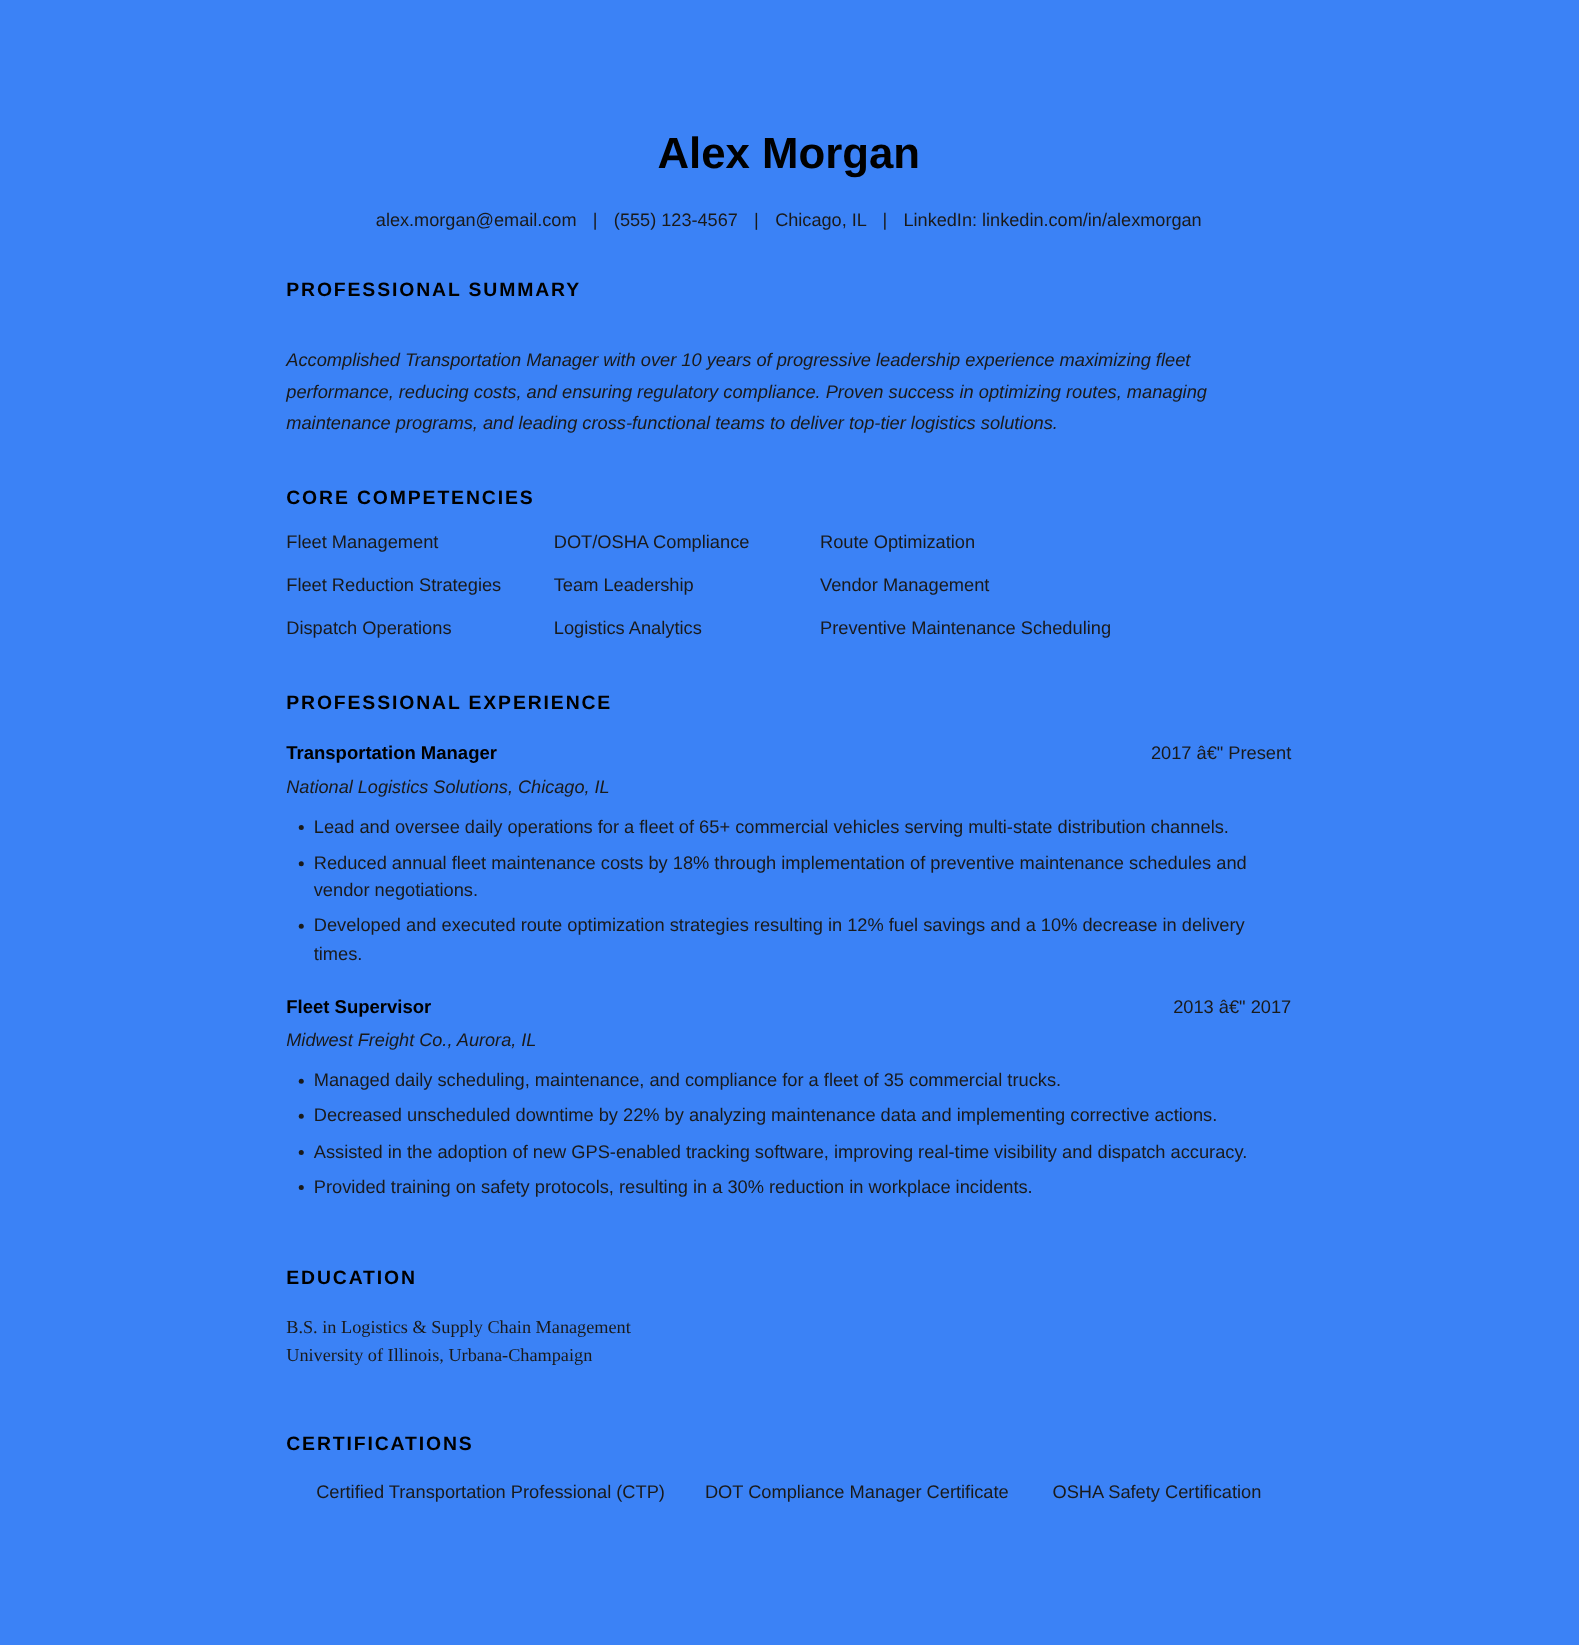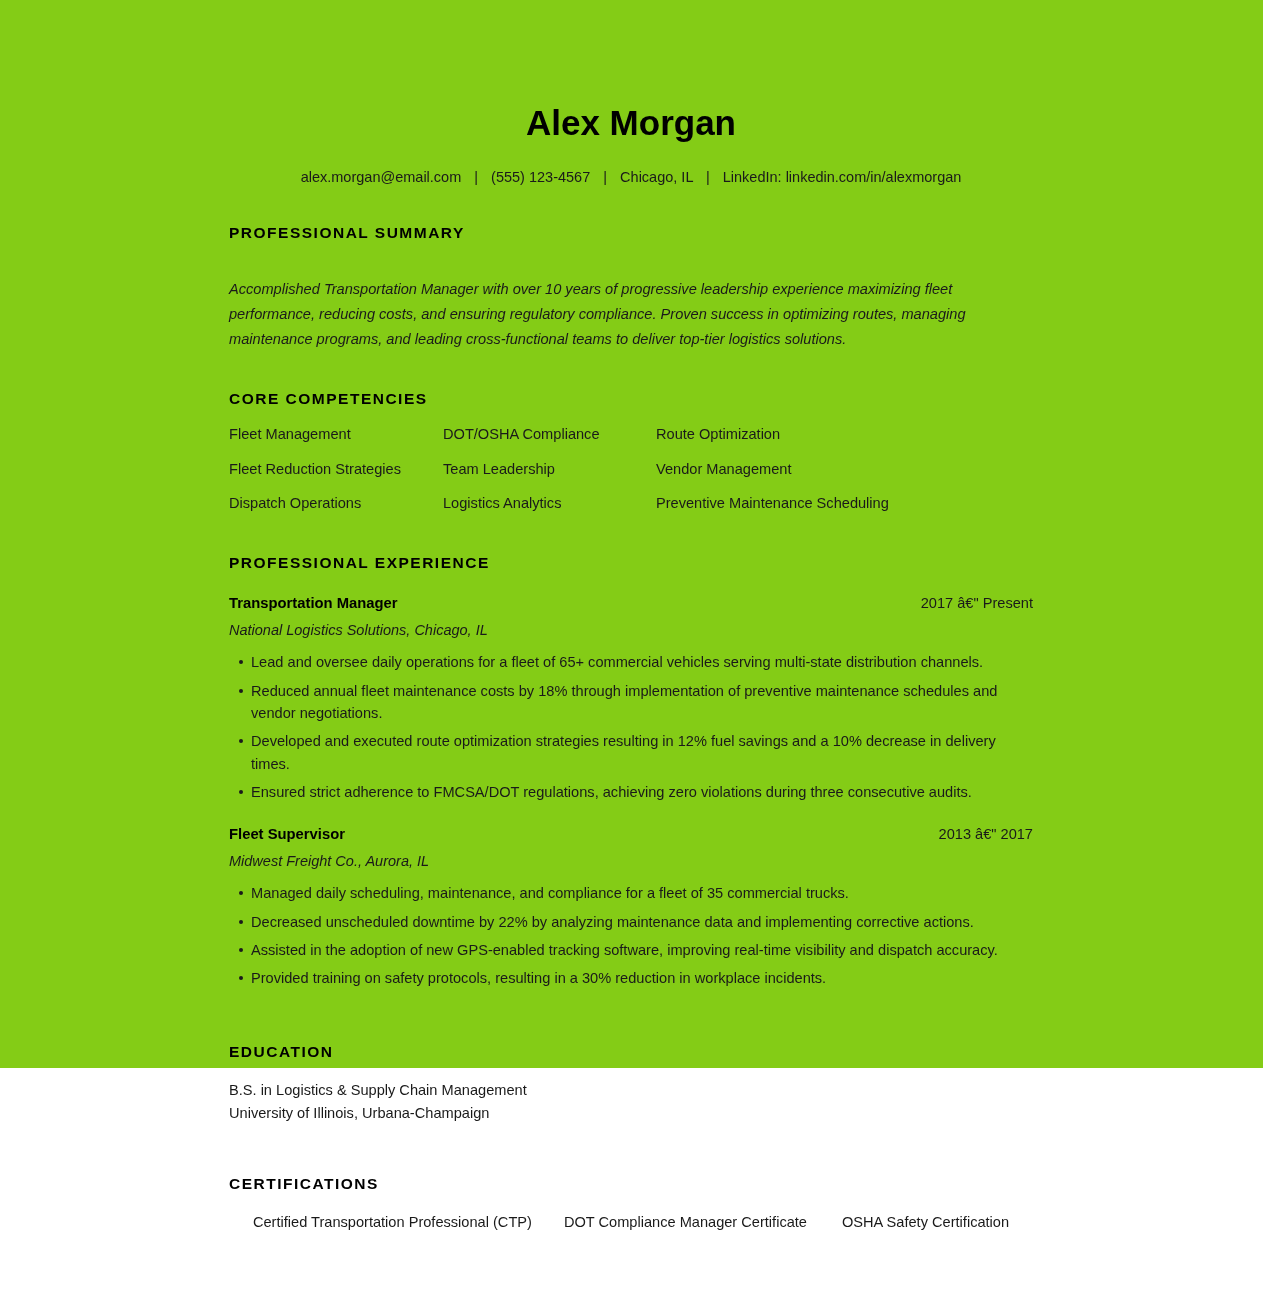--- a/index.html
+++ b/index.html
@@ -9,23 +9,23 @@
   }
   body {
     width: 1263px;
     height: 1316px;
     font-family: "Liberation Sans", sans-serif;
     color: #1a1a1a;
     -webkit-font-smoothing: antialiased;
   }
   .page {
     width: 1263px;
-    height: 1068px;
+    height: 1316px;
     position: relative;
-    background: #84cc16;
+    background: #3b82f6;
     box-sizing: border-box;
     padding: 0;
   }
   .content {
     position: absolute;
     left: 229px;
     top: 0;
     width: 804px;
   }
 
@@ -146,20 +146,21 @@
     border-radius: 50%;
     background: #1a1a1a;
   }
 
   
   .edu-block { margin-top: 18px; }
   .edu-line {
     font-size: 14.6px;
     color: #1a1a1a;
     line-height: 1.58;
+    font-family: Liberation Serif, serif;
   }
 
   
   .cert-row {
     margin-top: 19px;
     display: flex;
     align-items: baseline;
     justify-content: center;
   }
   .cert-item {
@@ -221,21 +222,20 @@
       <div class="job">
         <div class="job-head">
           <div class="job-title">Transportation Manager</div>
           <div class="job-dates">2017 â€" Present</div>
         </div>
         <div class="job-company">National Logistics Solutions, Chicago, IL</div>
         <ul class="bullets">
           <li>Lead and oversee daily operations for a fleet of 65+ commercial vehicles serving multi-state distribution channels.</li>
           <li>Reduced annual fleet maintenance costs by 18% through implementation of preventive maintenance schedules and vendor negotiations.</li>
           <li>Developed and executed route optimization strategies resulting in 12% fuel savings and a 10% decrease in delivery times.</li>
-          <li>Ensured strict adherence to FMCSA/DOT regulations, achieving zero violations during three consecutive audits.</li>
         </ul>
       </div>
 
       <div class="job">
         <div class="job-head">
           <div class="job-title">Fleet Supervisor</div>
           <div class="job-dates">2013 â€" 2017</div>
         </div>
         <div class="job-company">Midwest Freight Co., Aurora, IL</div>
         <ul class="bullets">

